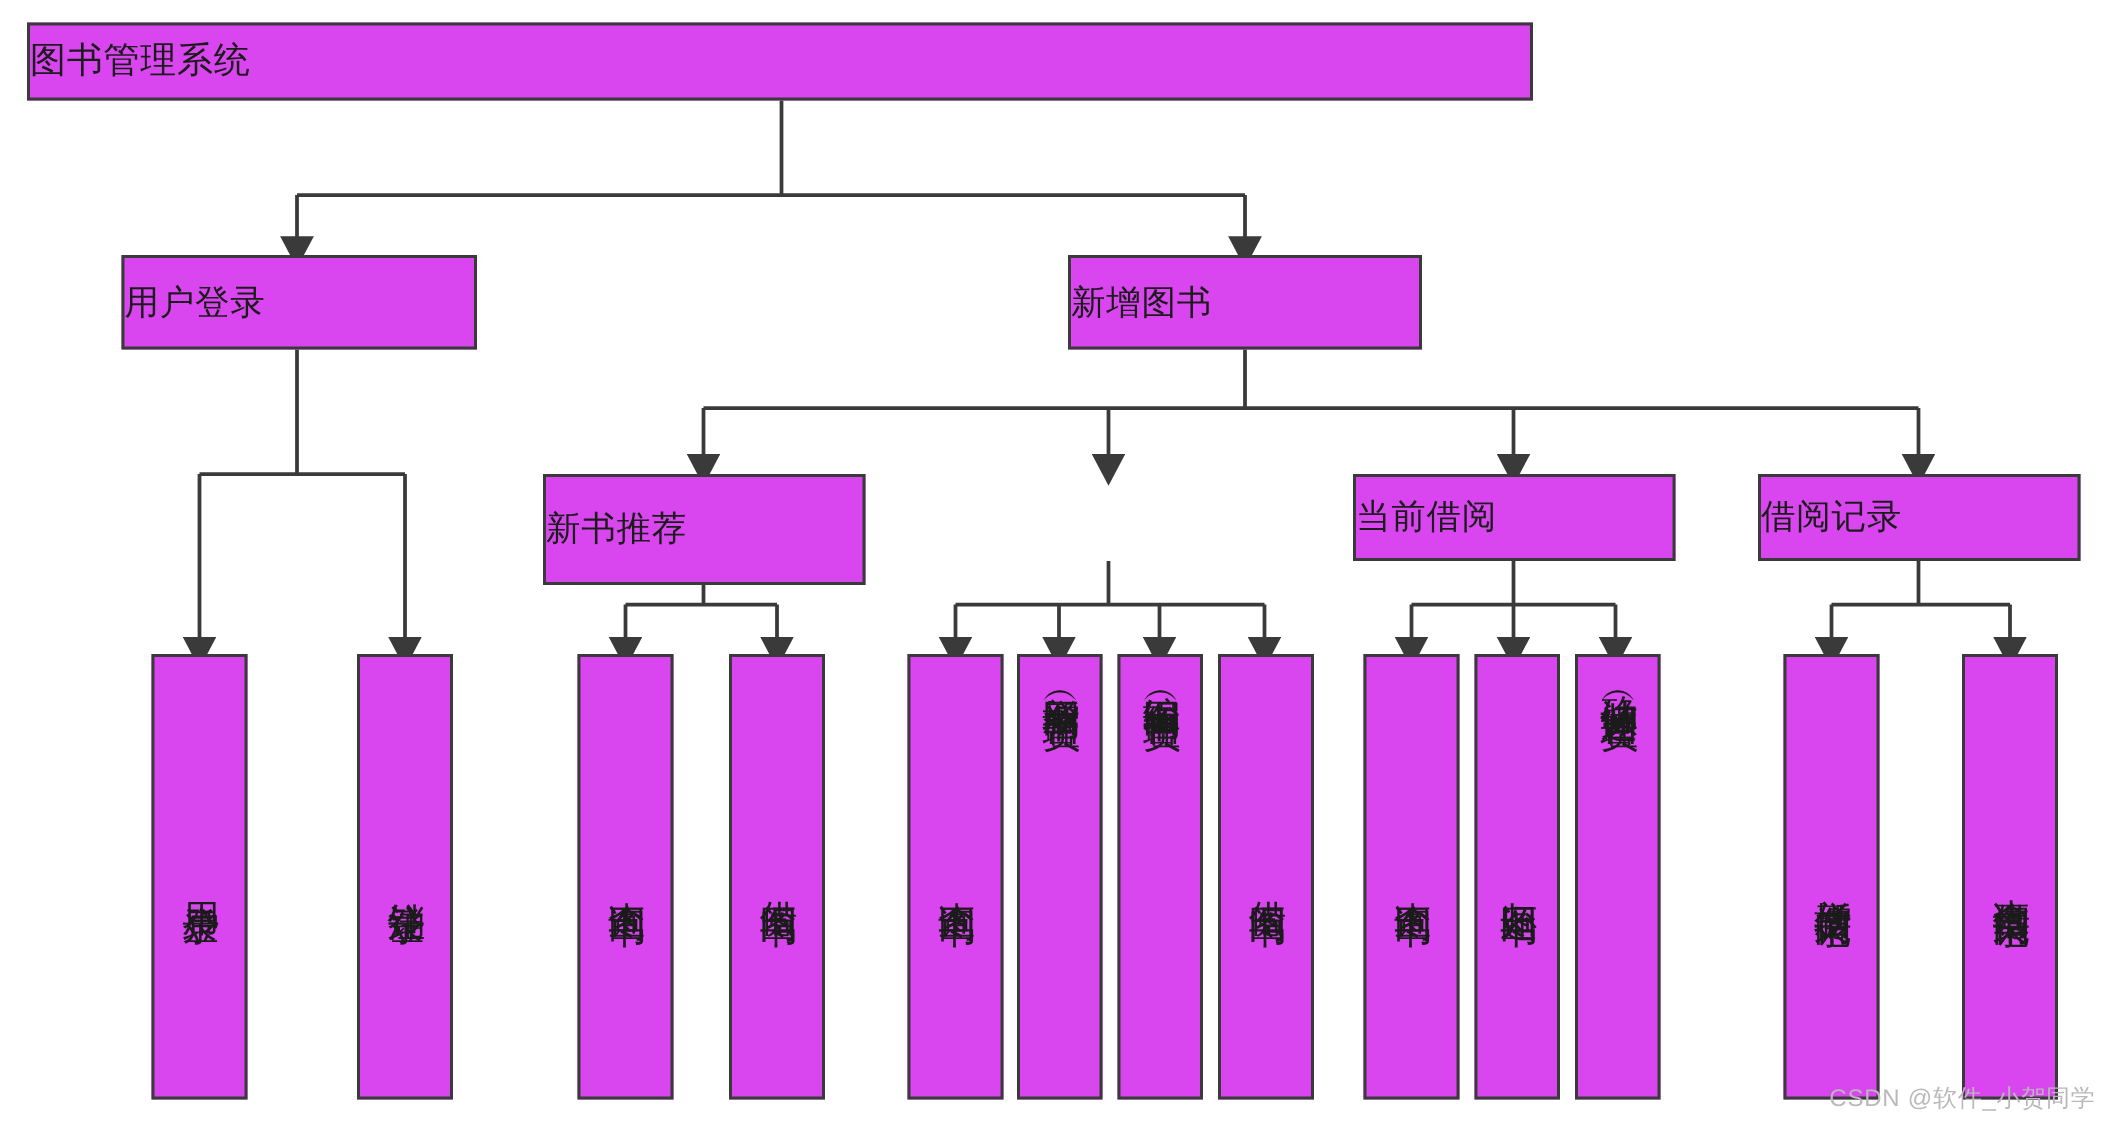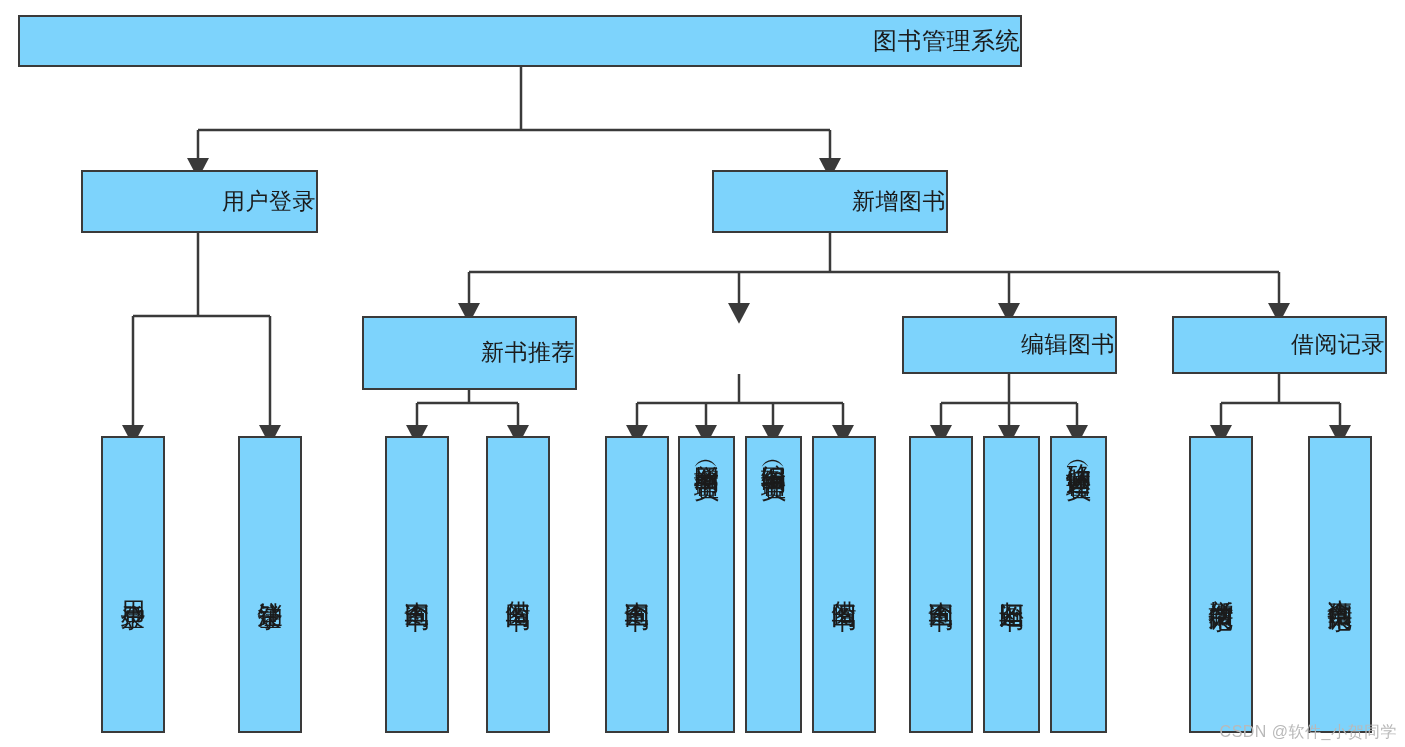--- a/index.html
+++ b/index.html
@@ -20,25 +20,25 @@
     position: absolute;
     left: 0;
     top: 0;
     width: 1405px;
     height: 747px;
     pointer-events: none;
   }
   .node {
     position: absolute;
     box-sizing: border-box;
-    background: #7dd3fc;
+    background: #d946ef;
     border: 2.5px solid #3a3a3a;
     display: flex;
     align-items: center;
-    justify-content: flex-end;
+    justify-content: flex-start;
     color: #1b1b1b;
   }
   .node .label {
     display: block;
     text-align: center;
     line-height: 1.04;
     white-space: pre;
   }
   
   .node.h .label {
@@ -138,21 +138,21 @@
     <span class="label">用户登录</span>
   </div>
   <div class="node h" style="left:712px; top:170px; width:236px; height:63px;">
     <span class="label">新增图书</span>
   </div>
 
   <div class="node h" style="left:362px; top:316px; width:215px; height:74px;">
     <span class="label">新书推荐</span>
   </div>
   <div class="node h" style="left:902px; top:316px; width:215px; height:58px;">
-    <span class="label">编辑图书</span>
+    <span class="label">当前借阅</span>
   </div>
   <div class="node h" style="left:1172px; top:316px; width:215px; height:58px;">
     <span class="label">借阅记录</span>
   </div>
 
   <div class="node v mid" style="left:101px; top:436px; width:64px; height:297px;">
     <span class="label">用户登录</span>
   </div>
   <div class="node v mid" style="left:238px; top:436px; width:64px; height:297px;">
     <span class="label">注销登录</span>

